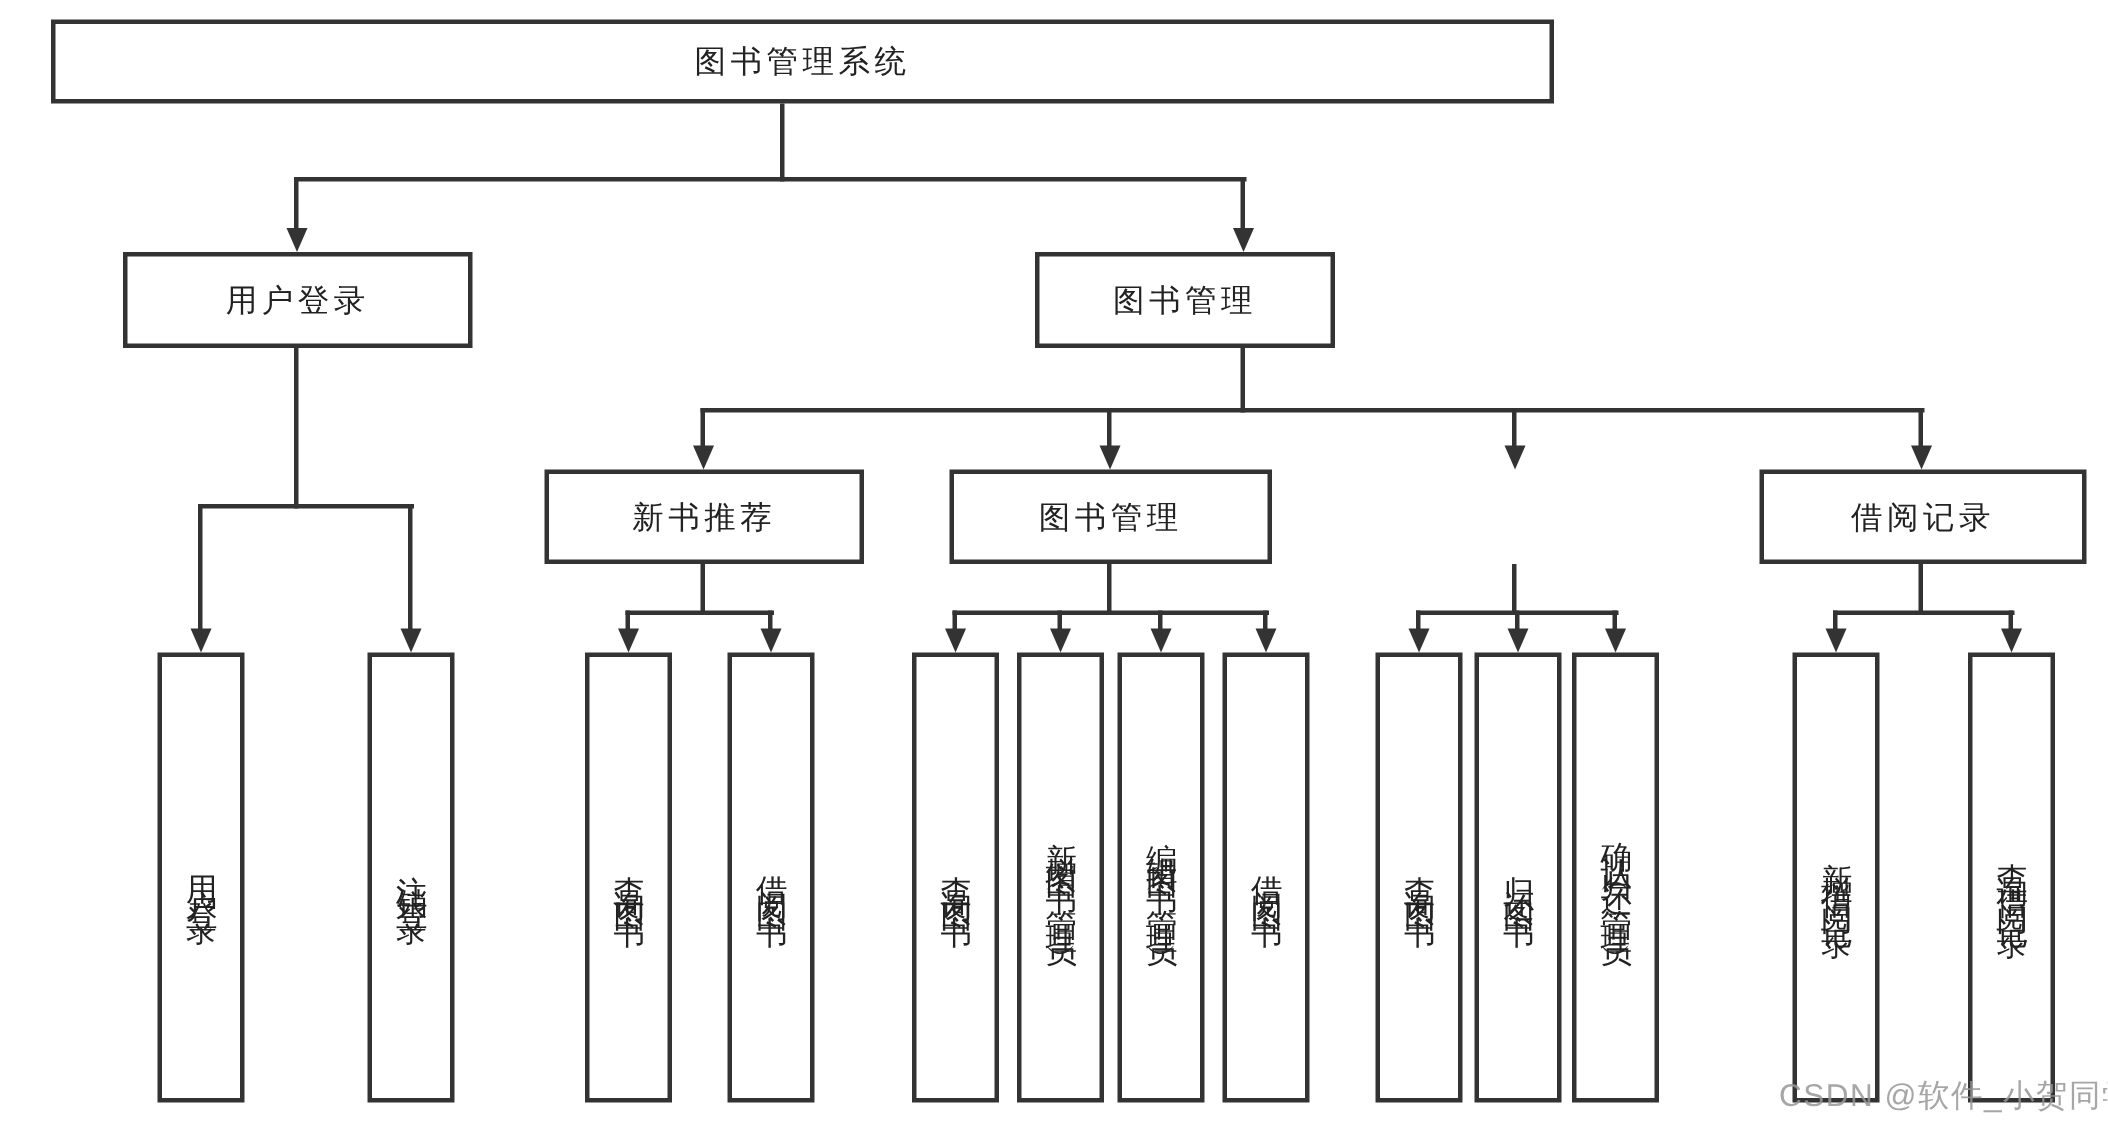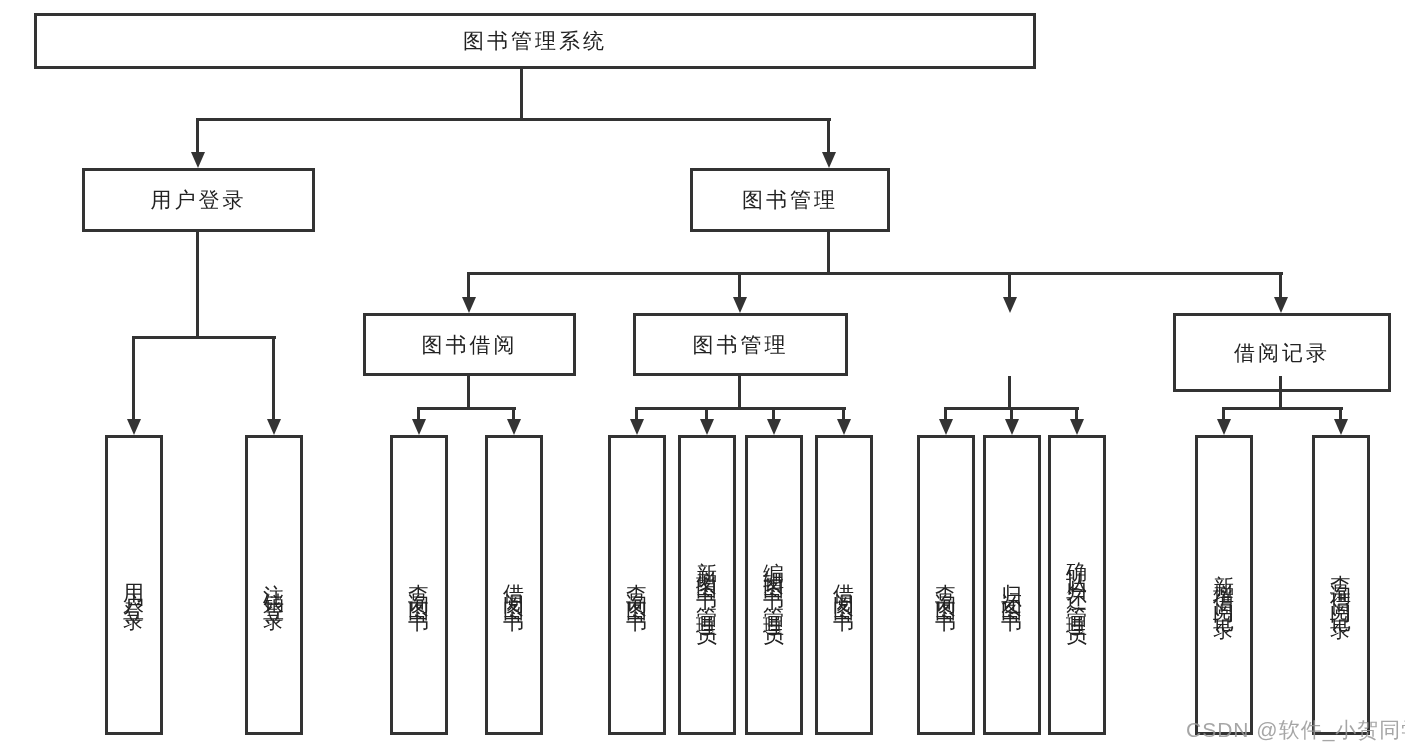--- a/index.html
+++ b/index.html
@@ -62,29 +62,29 @@
 
   <div class="node" style="left:82px;top:168px;width:233px;height:64px;">
     <span>用户登录</span>
   </div>
 
   <div class="node" style="left:690px;top:168px;width:200px;height:64px;">
     <span>图书管理</span>
   </div>
 
   <div class="node" style="left:363px;top:313px;width:213px;height:63px;">
-    <span>图书借阅</span>
+    <span>新书推荐</span>
   </div>
 
   <div class="node" style="left:633px;top:313px;width:215px;height:63px;">
     <span>图书管理</span>
   </div>
 
 
-  <div class="node" style="left:1173px;top:313px;width:218px;height:79px;">
+  <div class="node" style="left:1173px;top:313px;width:218px;height:63px;">
     <span>借阅记录</span>
   </div>
 
   <div class="node leaf" style="left:105px;">
     <span class="vtext">用户登录</span>
   </div>
   <div class="node leaf" style="left:245px;">
     <span class="vtext">注销登录</span>
   </div>
 

